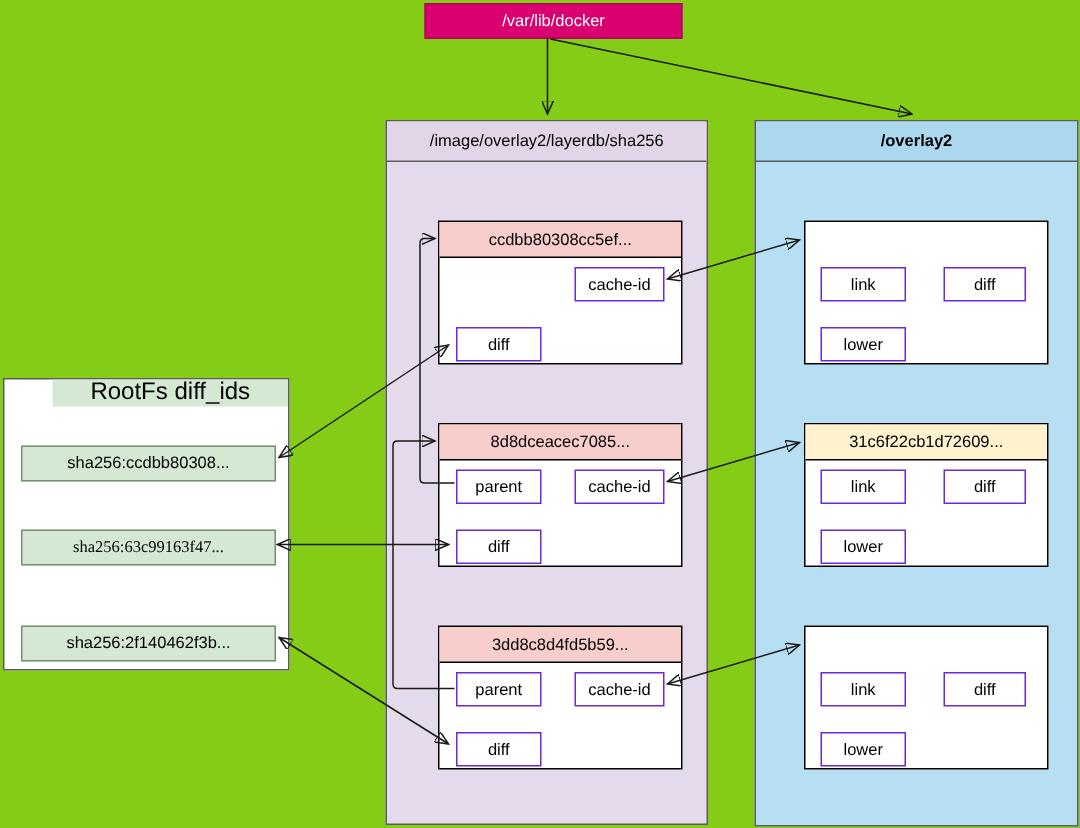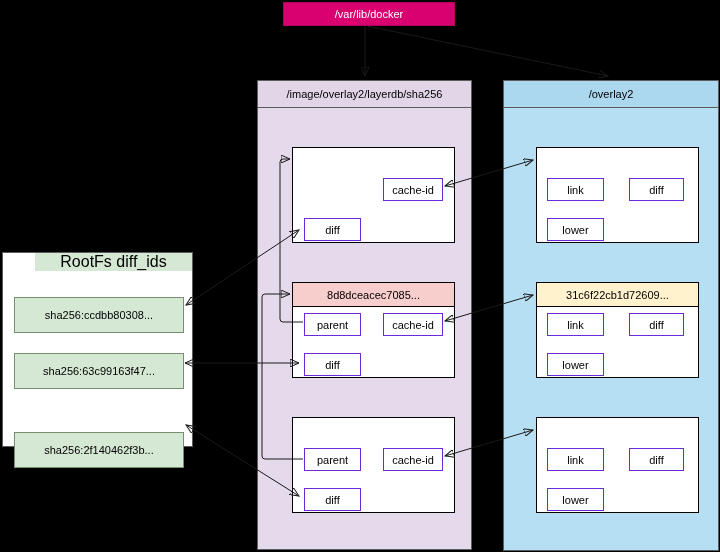--- a/index.html
+++ b/index.html
@@ -1,19 +1,19 @@
 <!DOCTYPE html>
 <html><head>
 <meta charset="utf-8">
 <style>
   html,body{margin:0;padding:0;}
   .canvas{
     position:relative;
     width:720px;height:552px;
-    background:#000000;
+    background:#84cc16;
     font-family:"Liberation Sans", sans-serif;
     color:#000;
     overflow:hidden;
   }
   .abs{position:absolute;box-sizing:border-box;}
   .center{display:flex;align-items:center;justify-content:center;text-align:center;}
 
   
   .root-node{
     left:283px;top:2px;width:172px;height:24px;
@@ -24,27 +24,27 @@
   
   .container{border:1px solid #5c5c5c;}
   .container .container-header{
     position:absolute;left:0;top:0;right:0;height:26px;
     border-bottom:1px solid #5c5c5c;
     font-size:11px;
   }
   .layerdb-container{left:257px;top:80px;width:215px;height:470px;background:#e5d9ec;}
   .layerdb-container .container-header{background:#e1d5e7;}
   .overlay2-container{left:503px;top:80px;width:216px;height:471px;background:#b7dff3;}
-  .overlay2-container .container-header{background:#abd8ee;}
+  .overlay2-container .container-header{background:#abd8ee;font-weight:bold;}
 
   
   .rootfs-container{left:2px;top:252px;width:191px;height:195px;background:#ffffff;border:1px solid #5c5c5c;}
   .rootfs-container .container-header{background:#d5e8d4;margin-left:32px;}
   .rootfs-item{
-    left:11px;width:170px;height:36px;
+    left:11px;width:170px;height:24px;
     background:#d5e8d4;border:1px solid #74906f;
     font-size:11px;
   }
 
   
   .node-box{width:163px;height:96px;background:#ffffff;border:1px solid #000;}
   .node-box .node-header{
     position:absolute;left:0;top:0;right:0;height:23px;
     border-bottom:1px solid #000;font-size:11px;
   }
@@ -69,37 +69,39 @@
     <div class="container-header center">/image/overlay2/layerdb/sha256</div>
   </div>
 
   <div class="abs container overlay2-container">
     <div class="container-header center">/overlay2</div>
   </div>
 
   <div class="abs rootfs-container">
     <div class="container-header center">RootFs diff_ids</div>
     <div class="abs center rootfs-item" style="top:44px;">sha256:ccdbb80308...</div>
-    <div class="abs center rootfs-item" style="top:100px;">sha256:63c99163f47...</div>
-    <div class="abs center rootfs-item" style="top:164px;margin-top:15px;">sha256:2f140462f3b...</div>
+    <div class="abs center rootfs-item" style="top:100px;font-family:Liberation Serif, serif;">sha256:63c99163f47...</div>
+    <div class="abs center rootfs-item" style="top:164px;">sha256:2f140462f3b...</div>
   </div>
 
   <div class="abs node-box layer-box" style="left:292px;top:147px;">
+    <div class="node-header center">ccdbb80308cc5ef...</div>
     <div class="abs center mini-box" style="left:90px;top:30px;width:60px;">cache-id</div>
     <div class="abs center mini-box" style="left:11px;top:70px;width:57px;">diff</div>
   </div>
 
   <div class="abs node-box layer-box" style="left:292px;top:282px;text-decoration:underline;">
     <div class="node-header center">8d8dceacec7085...</div>
     <div class="abs center mini-box" style="left:11px;top:30px;width:57px;">parent</div>
     <div class="abs center mini-box" style="left:90px;top:30px;width:60px;">cache-id</div>
     <div class="abs center mini-box" style="left:11px;top:70px;width:57px;">diff</div>
   </div>
 
   <div class="abs node-box layer-box" style="left:292px;top:417px;">
+    <div class="node-header center">3dd8c8d4fd5b59...</div>
     <div class="abs center mini-box" style="left:11px;top:30px;width:57px;">parent</div>
     <div class="abs center mini-box" style="left:90px;top:30px;width:60px;">cache-id</div>
     <div class="abs center mini-box" style="left:11px;top:70px;width:57px;">diff</div>
   </div>
 
   <div class="abs node-box dir-box" style="left:536px;top:147px;">
     <div class="abs center mini-box" style="left:10px;top:30px;width:57px;">link</div>
     <div class="abs center mini-box" style="left:92px;top:30px;width:55px;">diff</div>
     <div class="abs center mini-box" style="left:10px;top:70px;width:57px;">lower</div>
   </div>

